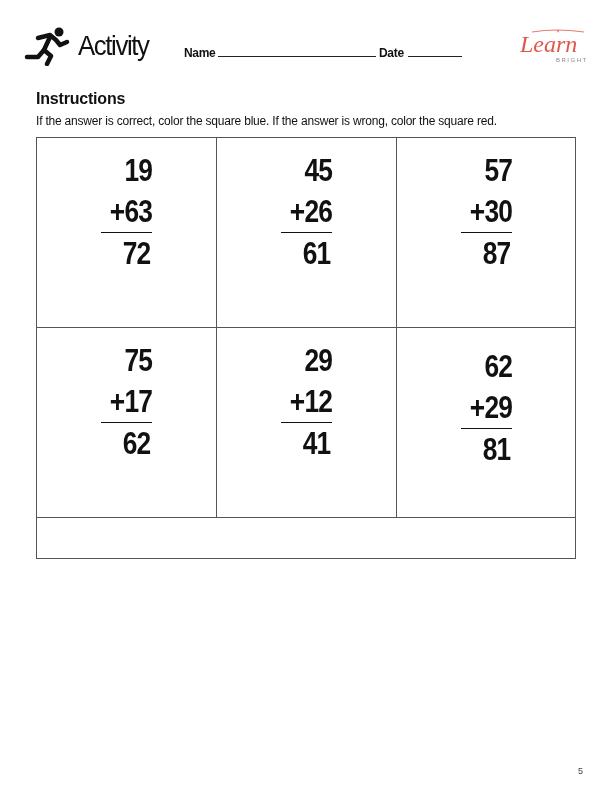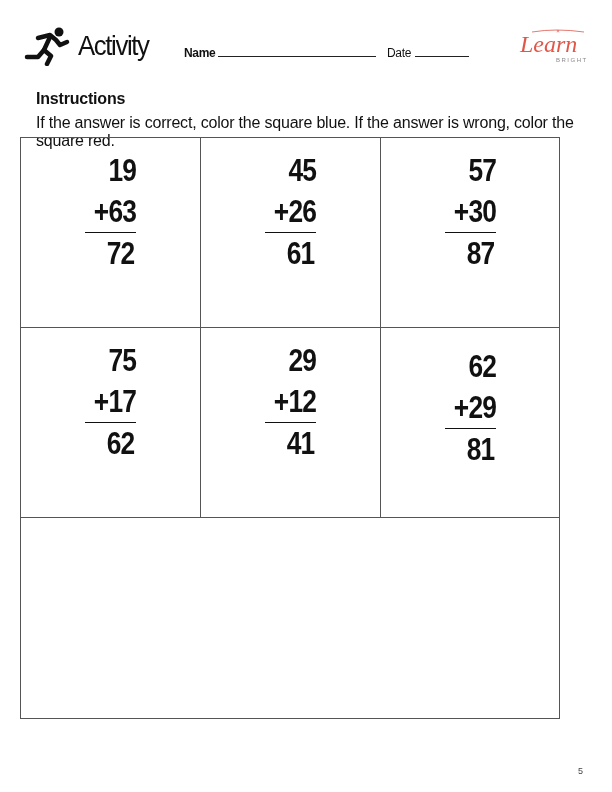--- a/index.html
+++ b/index.html
@@ -1,26 +1,26 @@
 <!DOCTYPE html>
 <html><head>
 <meta charset="utf-8">
 <style>
   html, body { margin:0; padding:0; background:#fff; }
   body { width:612px; height:792px; position:relative; overflow:hidden; font-family:"Liberation Sans", sans-serif; color:#111; }
   .runner { position:absolute; left:22px; top:26px; width:50px; height:40px; }
   .activity { position:absolute; left:78px; top:30px; font-family:"Liberation Sans", sans-serif; font-size:28px; letter-spacing:-1.5px; font-weight:400; color:#111; transform:scaleX(0.92); transform-origin:left; }
   .namefield { position:absolute; left:184px; top:46px; font-size:12px; font-weight:bold; letter-spacing:-0.3px; }
   .nameline { display:inline-block; width:158px; border-bottom:1px solid #222; margin-left:3px; height:10px; vertical-align:baseline; }
-  .datefield { position:absolute; left:379px; top:46px; font-size:12px; font-weight:normal; letter-spacing:-0.3px;margin-left:8px; }
+  .datefield { position:absolute; left:379px; top:46px; font-size:12px; font-weight:bold; letter-spacing:-0.3px; }
   .dateline { display:inline-block; width:54px; border-bottom:1px solid #222; margin-left:4px; height:10px; }
   .logo { position:absolute; left:518px; top:26px; width:74px; height:40px; }
   .instr-h { position:absolute; left:36px; top:90px; font-size:16px; font-weight:bold; letter-spacing:-0.2px; }
-  .instr { position:absolute; left:36px; top:114px; font-size:16px; letter-spacing:-0.2px; }
-  .grid { position:absolute; left:20px; top:137px; width:540px; height:582px; border:1px solid #555; box-sizing:border-box; display:grid; grid-template-columns:180px 180px 178px; grid-template-rows:190px 190px 200px; }
+  .instr { position:absolute; left:36px; top:114px; font-size:12px; letter-spacing:-0.2px; }
+  .grid { position:absolute; left:36px; top:137px; width:540px; height:422px; border:1px solid #555; box-sizing:border-box; display:grid; grid-template-columns:180px 180px 178px; grid-template-rows:190px 190px 200px; }
   .cell { border-right:1px solid #555; border-bottom:1px solid #555; position:relative; }
   .cell:nth-child(3n) { border-right:none; }
   .cell:nth-child(n+7) { border-bottom:none; }
   .prob { position:absolute; left:64px; top:12px; width:60px; font-weight:bold; font-size:31px; line-height:42px; letter-spacing:-1px; text-align:right; transform:scaleX(0.85); transform-origin:left; }
   .prob .a, .prob .b, .prob .c { display:block; }
   .prob .b { border-bottom:1.5px solid #111; line-height:40px; }
   .prob .c { padding-right:2px; }
   .pagenum { position:absolute; left:578px; top:766px; font-size:9px; color:#444; }
 </style>
 </head>

